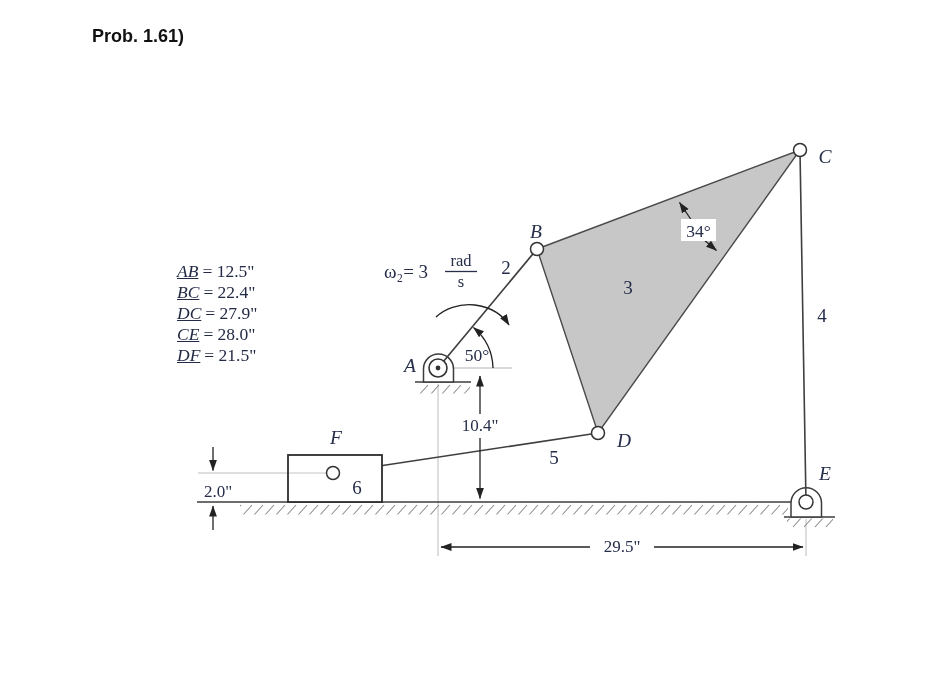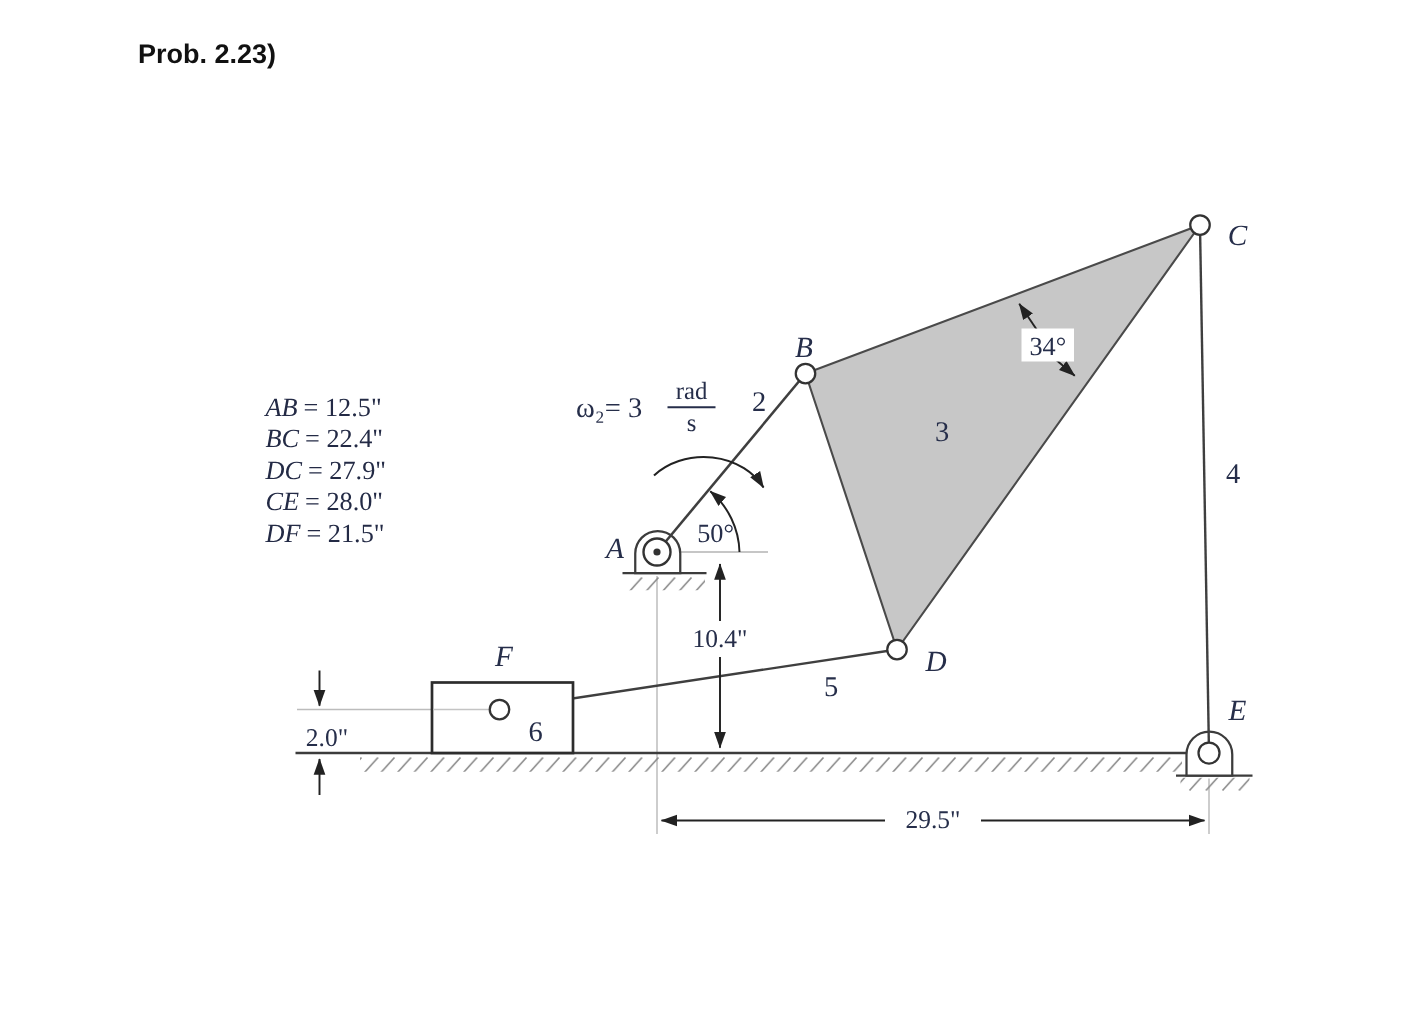--- a/index.html
+++ b/index.html
@@ -2,32 +2,32 @@
 <html><head>
 <meta charset="utf-8">
 <style>
   html,body{margin:0;padding:0;background:#fff;}
   #page{position:relative;width:936px;height:678px;background:#ffffff;overflow:hidden;
         font-family:"Liberation Serif",serif;color:#1b1b1b;}
   #prob-title{position:absolute;left:92px;top:26px;font-family:"Liberation Sans",sans-serif;
         font-weight:bold;font-size:18px;color:#111;}
   #statement{position:absolute;left:92px;top:74px;font-size:18px;line-height:21px;color:#151515;}
   #given{position:absolute;left:177px;top:261px;font-size:17.5px;line-height:21px;color:#232a45;}
-  #given .row .lt{font-style:italic;}
+  #given .row .lt{font-style:italic;text-decoration:underline;}
   #given .row .vl{padding-left:4px;}
   svg{position:absolute;left:0;top:0;}
   text{fill:#262e4a;font-family:"Liberation Serif",serif;}
   .it{font-style:italic;}
 </style>
 </head>
 <body>
 
 <div id="page">
 
-  <div id="prob-title">Prob. 2.23)</div>
+  <div id="prob-title">Prob. 1.61)</div>
 
   <div id="statement">
   </div>
 
   <div id="given">
     <div class="row"><span class="lt">AB</span><span class="vl">= 12.5"</span></div>
     <div class="row"><span class="lt">BC</span><span class="vl">= 22.4"</span></div>
     <div class="row"><span class="lt">DC</span><span class="vl">= 27.9"</span></div>
     <div class="row"><span class="lt">CE</span><span class="vl">= 28.0"</span></div>
     <div class="row"><span class="lt">DF</span><span class="vl">= 21.5"</span></div>

